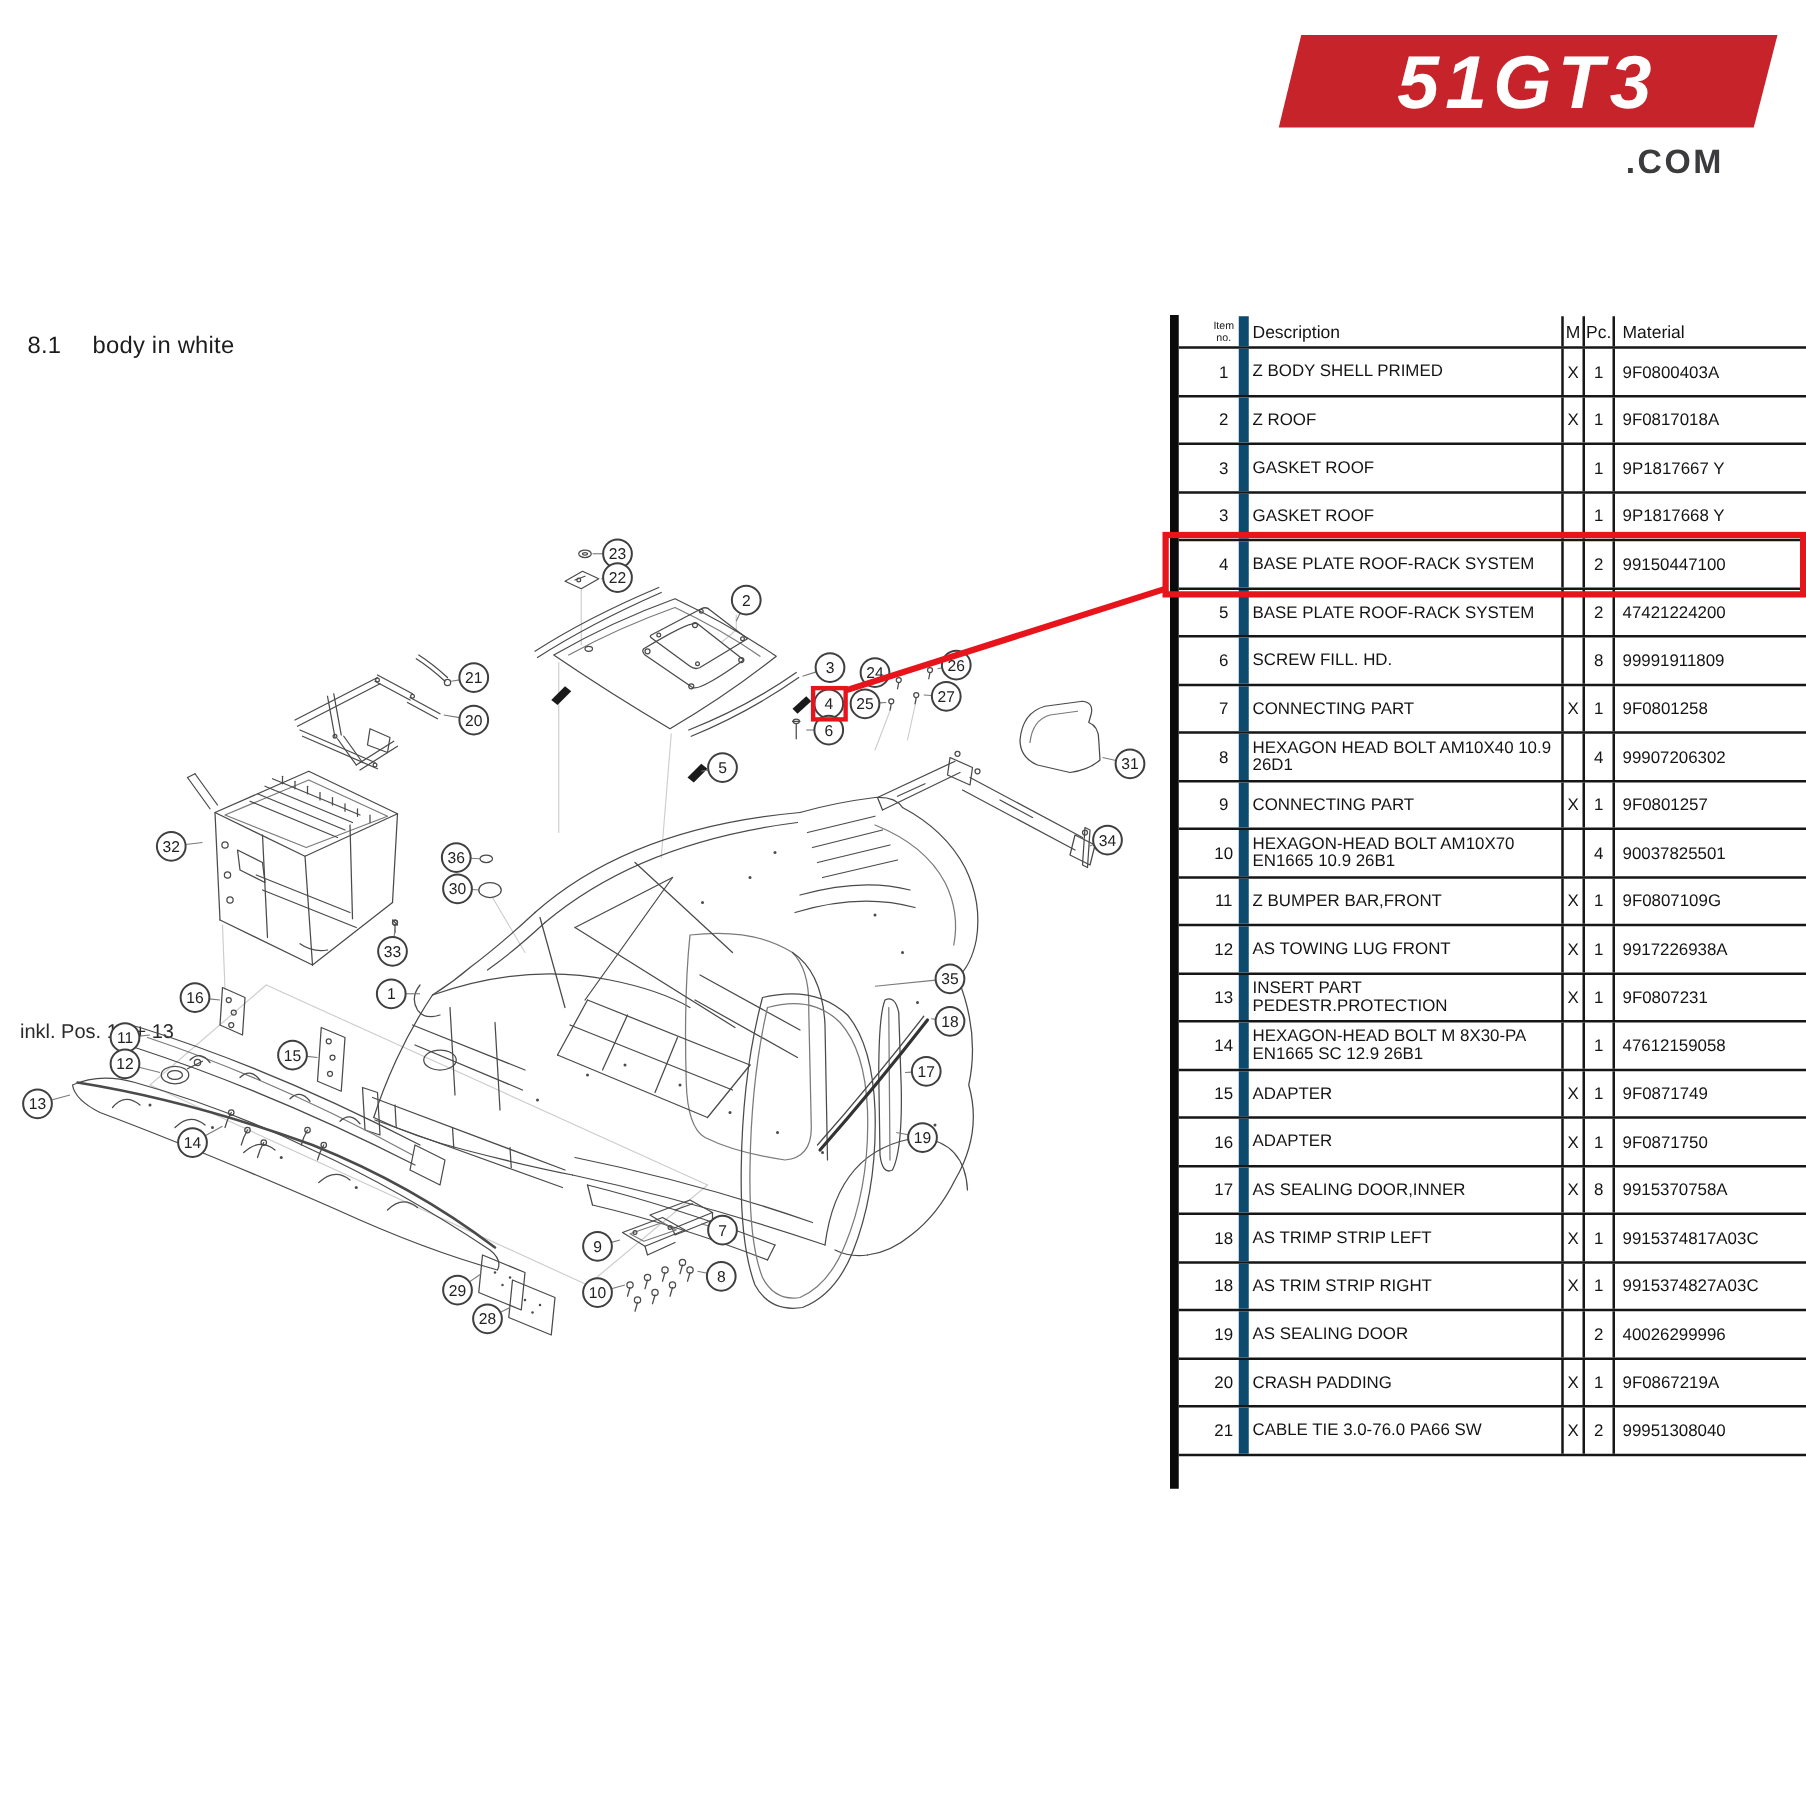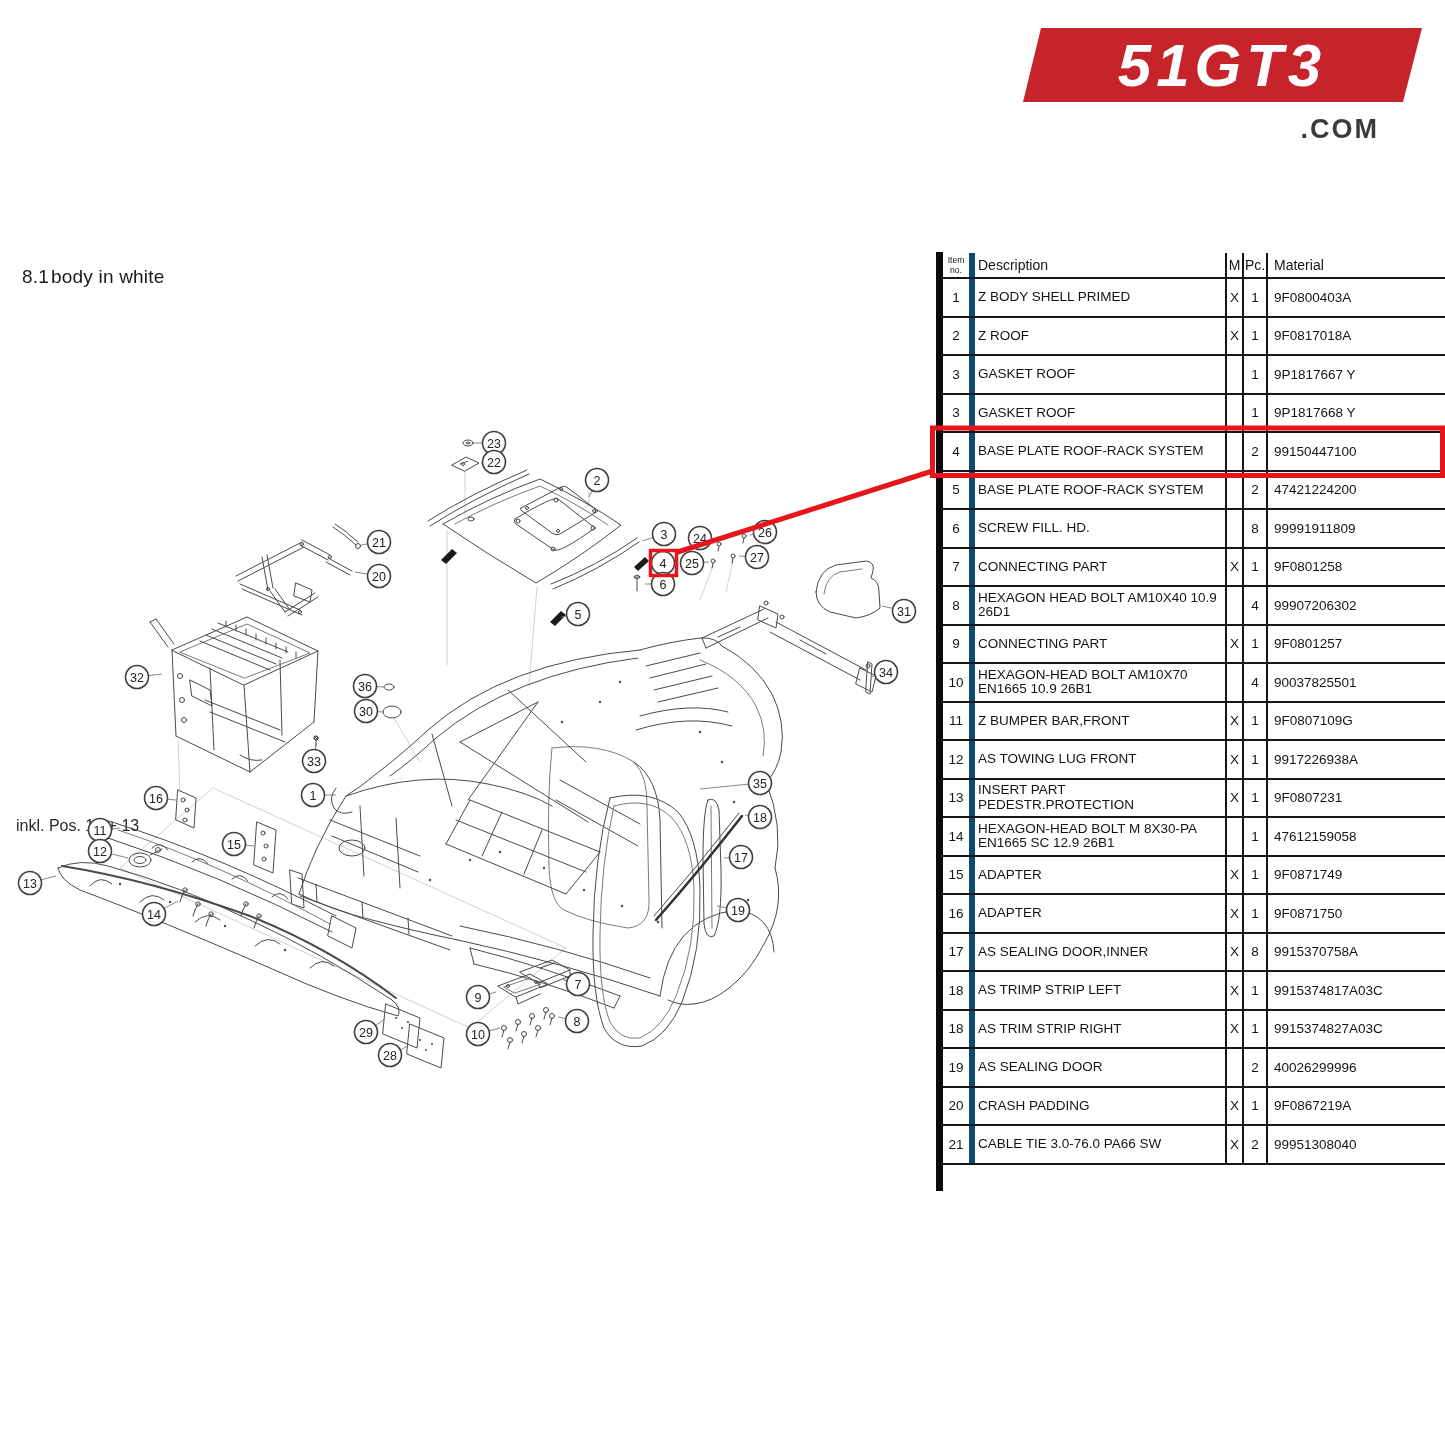--- a/index.html
+++ b/index.html
@@ -1,30 +1,30 @@
 <!DOCTYPE html>
 <html><head>
 <meta charset="utf-8">
 <style>
   html,body{margin:0;padding:0;}
   body{
     width:1445px;height:1445px;position:relative;background:#ffffff;
     font-family:"Liberation Sans",sans-serif;overflow:hidden;color:#111;
   }
   .page-title{position:absolute;left:22px;top:266px;font-size:19px;color:#1c1c1c;letter-spacing:.2px;}
-  .page-title .num{margin-right:2px;}
+  .page-title .num{margin-right:25px;}
   .incl-note{position:absolute;left:16px;top:817px;font-size:16px;color:#2a2a2a;}
   
   .table-bar{position:absolute;left:936px;top:252px;width:7px;height:939px;background:#0b0b0b;}
   .parts-table{position:absolute;left:943px;top:253px;width:502px;}
   .header-row,.t-row{display:flex;box-sizing:border-box;border-bottom:2px solid #161616;}
   .header-row{height:26px;}
   .t-row{height:38.5px;}
   .cell{box-sizing:border-box;display:flex;align-items:center;overflow:hidden;}
-  .c-item{width:32px;justify-content:center;text-align:center;border-right:6px solid #0c4a6e;}
+  .c-item{width:32px;justify-content:center;text-align:center;border-right:8px solid #0c4a6e;margin-left:24px;}
   .c-desc{width:252px;padding:0 3px;line-height:1.06;border-right:2px solid #161616;}
   .c-m{width:17px;justify-content:center;border-right:2px solid #161616;}
   .c-pc{width:24px;justify-content:center;border-right:2.5px solid #161616;}
   .c-mat{flex:1;padding-left:6px;}
   .header-row .cell{font-size:14px;color:#141414;}
   .header-row .c-item{font-size:8.5px;}
   .t-row .cell{font-size:13.5px;color:#141414;}
   svg.overlay{position:absolute;left:0;top:0;pointer-events:none;}
 </style>
 </head>

